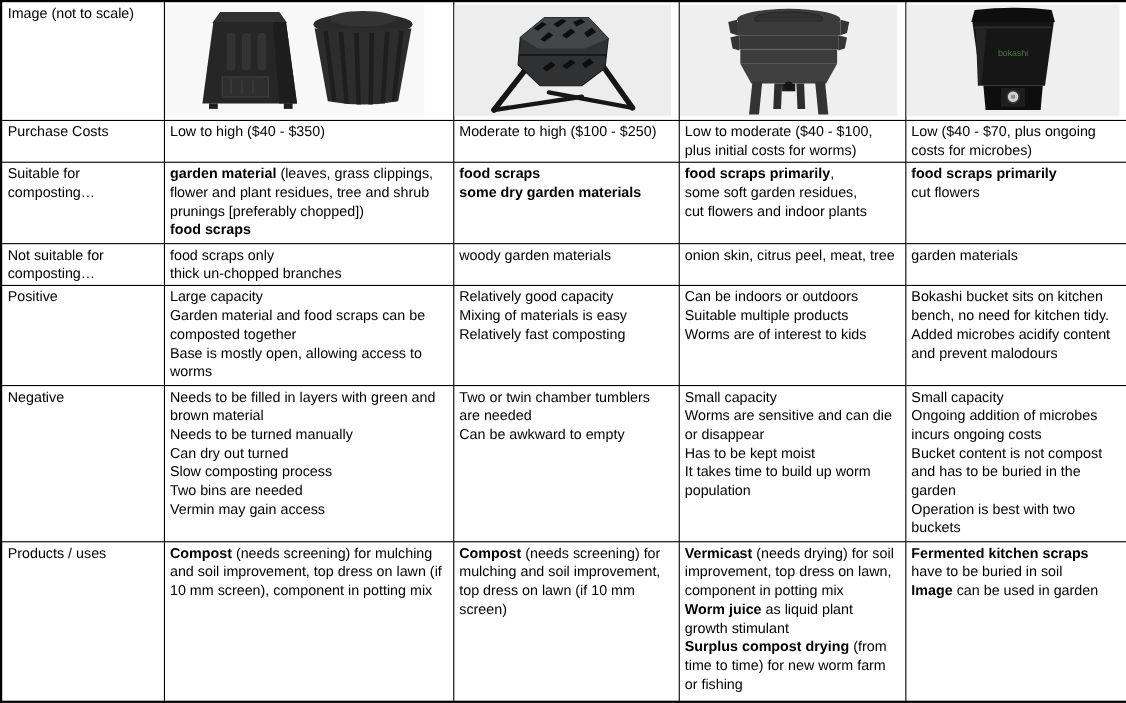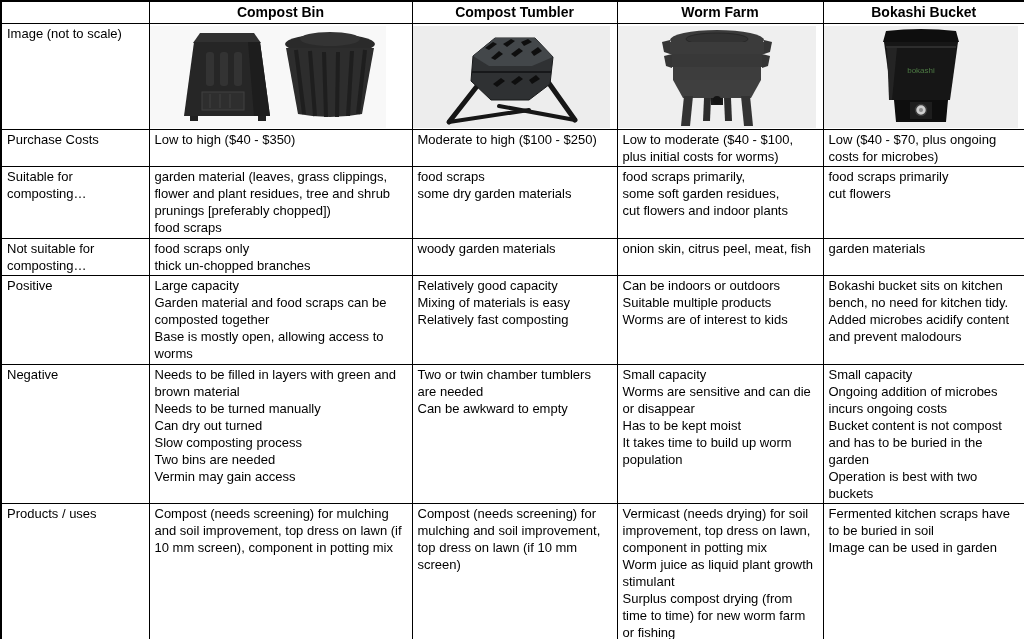--- a/index.html
+++ b/index.html
@@ -7,43 +7,36 @@
          font-family:"Liberation Sans", sans-serif; }
   table.cmp { border-collapse:collapse; table-layout:fixed; width:1024px; height:639px;
               border:2px solid #000; }
   td { border:1px solid #000; vertical-align:top; padding:1px 5px 1px 5px;
        font-size:13px; line-height:17px; overflow:hidden; word-wrap:break-word; }
   tr.r-head td { text-align:center; vertical-align:middle; font-weight:bold;
                  font-size:14px; padding:0 2px; }
   td.label { font-weight:normal;margin-top:41px; }
   td.img-cell { padding:2px 0 0 0; vertical-align:top; }
   .line { margin:0; padding:0; }
-  b { font-weight:normal; }
+  b { font-weight:bold; }
   svg { display:inline-block; vertical-align:top; }
 </style>
 </head>
 <body>
 
 <table class="cmp">
   <colgroup>
     <col style="width:148px">
       <col style="width:263px">
       <col style="width:205px">
     <col style="width:206px">
       <col style="width:202px">
   </colgroup>
 
   <tbody>
-      <tr class="r-head" style="height:22px">
-    <td></td>
-    <td>Compost Bin</td>
-    <td>Compost Tumbler</td>
-    <td>Worm Farm</td>
-    <td>Bokashi Bucket</td>
-  </tr>
 
   <tr style="height:106px">
     <td class="label">Image (not to scale)</td>
 
     <td class="img-cell">
       <svg width="236" height="102" viewBox="0 0 236 102">
         <rect x="0" y="0" width="236" height="102" fill="#f8f8f8"></rect>
 
         <polygon points="50,7 104,7 111,17 43,17" fill="#313131"></polygon>
         <polygon points="44,16 110,16 120,90 34,90" fill="#262626"></polygon>
@@ -180,21 +173,21 @@
   <tr style="height:36px">
     <td class="label">Not suitable for composting…</td>
     <td>
           <div class="line"><span>food scraps only</span></div>
           <div class="line"><span>thick un-chopped branches</span></div>
         </td>
     <td>
           <div class="line"><span>woody garden materials</span></div>
         </td>
     <td>
-          <div class="line"><span>onion skin, citrus peel, meat, fish</span></div>
+          <div class="line"><span>onion skin, citrus peel, meat, tree</span></div>
         </td>
     <td>
           <div class="line"><span>garden materials</span></div>
         </td>
   </tr>
 
   <tr style="height:89px">
     <td class="label">Positive</td>
     <td>
           <div class="line"><span>Large capacity</span></div>

